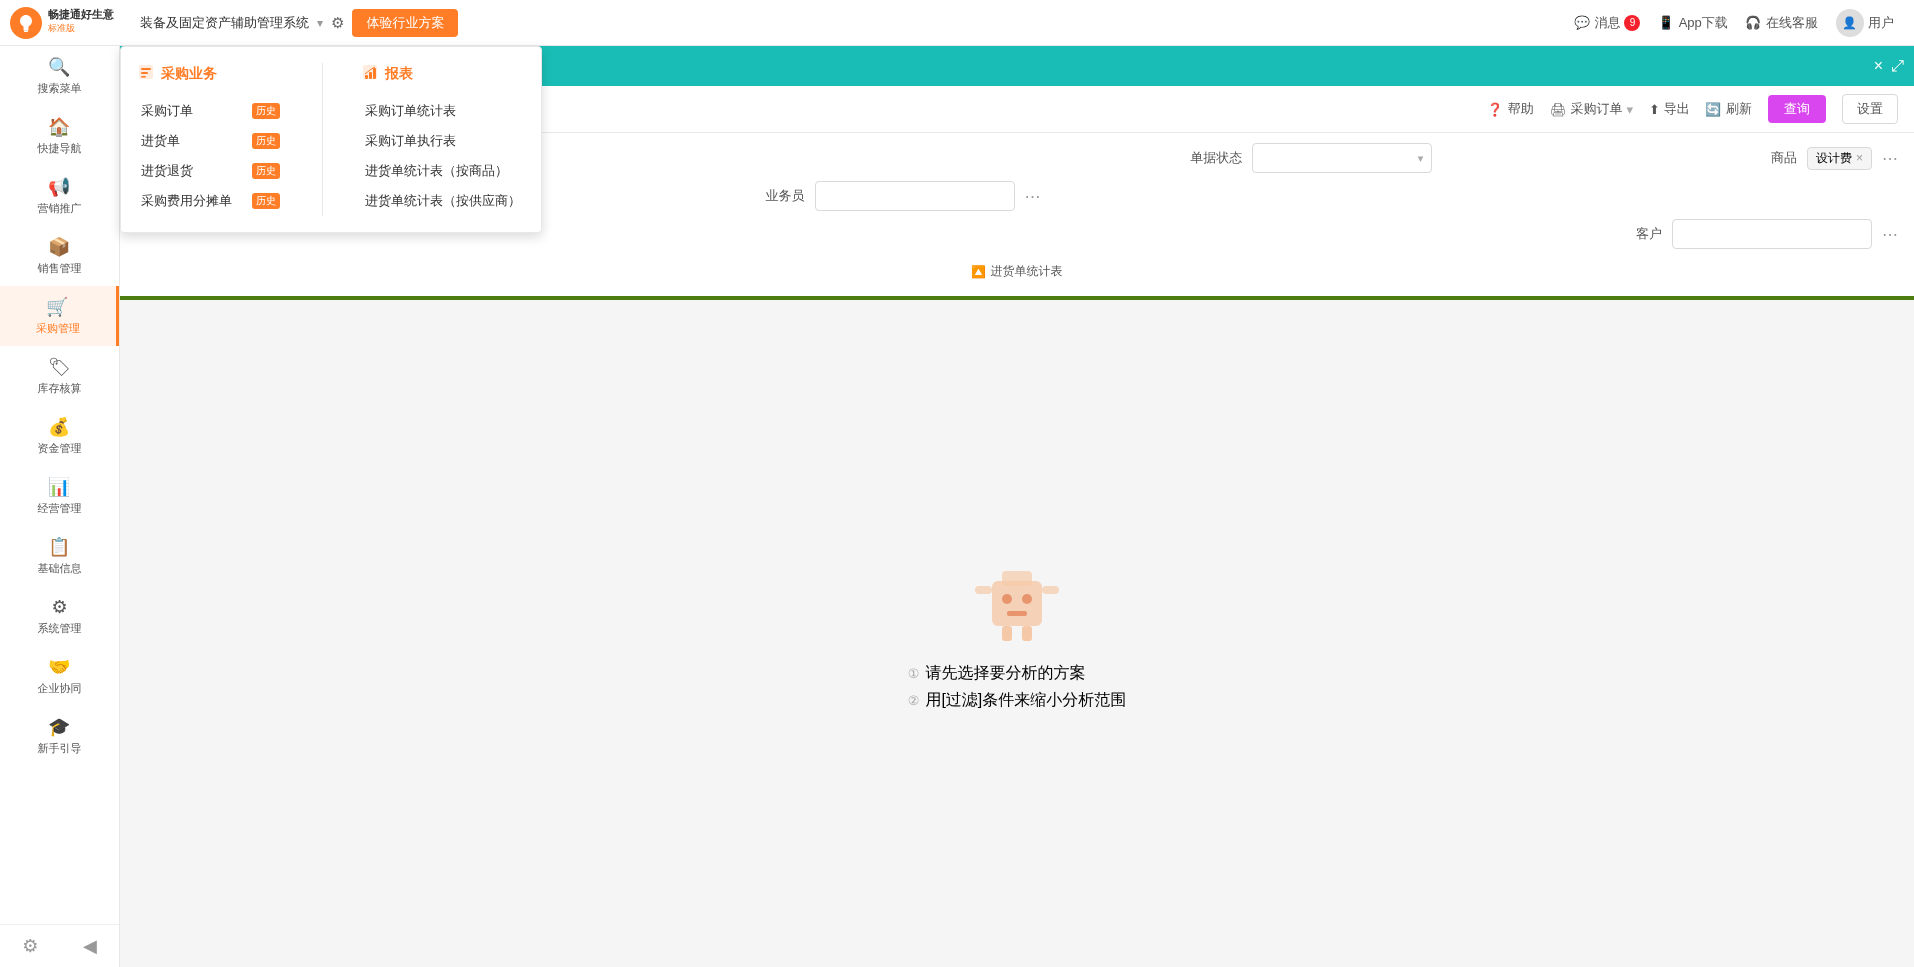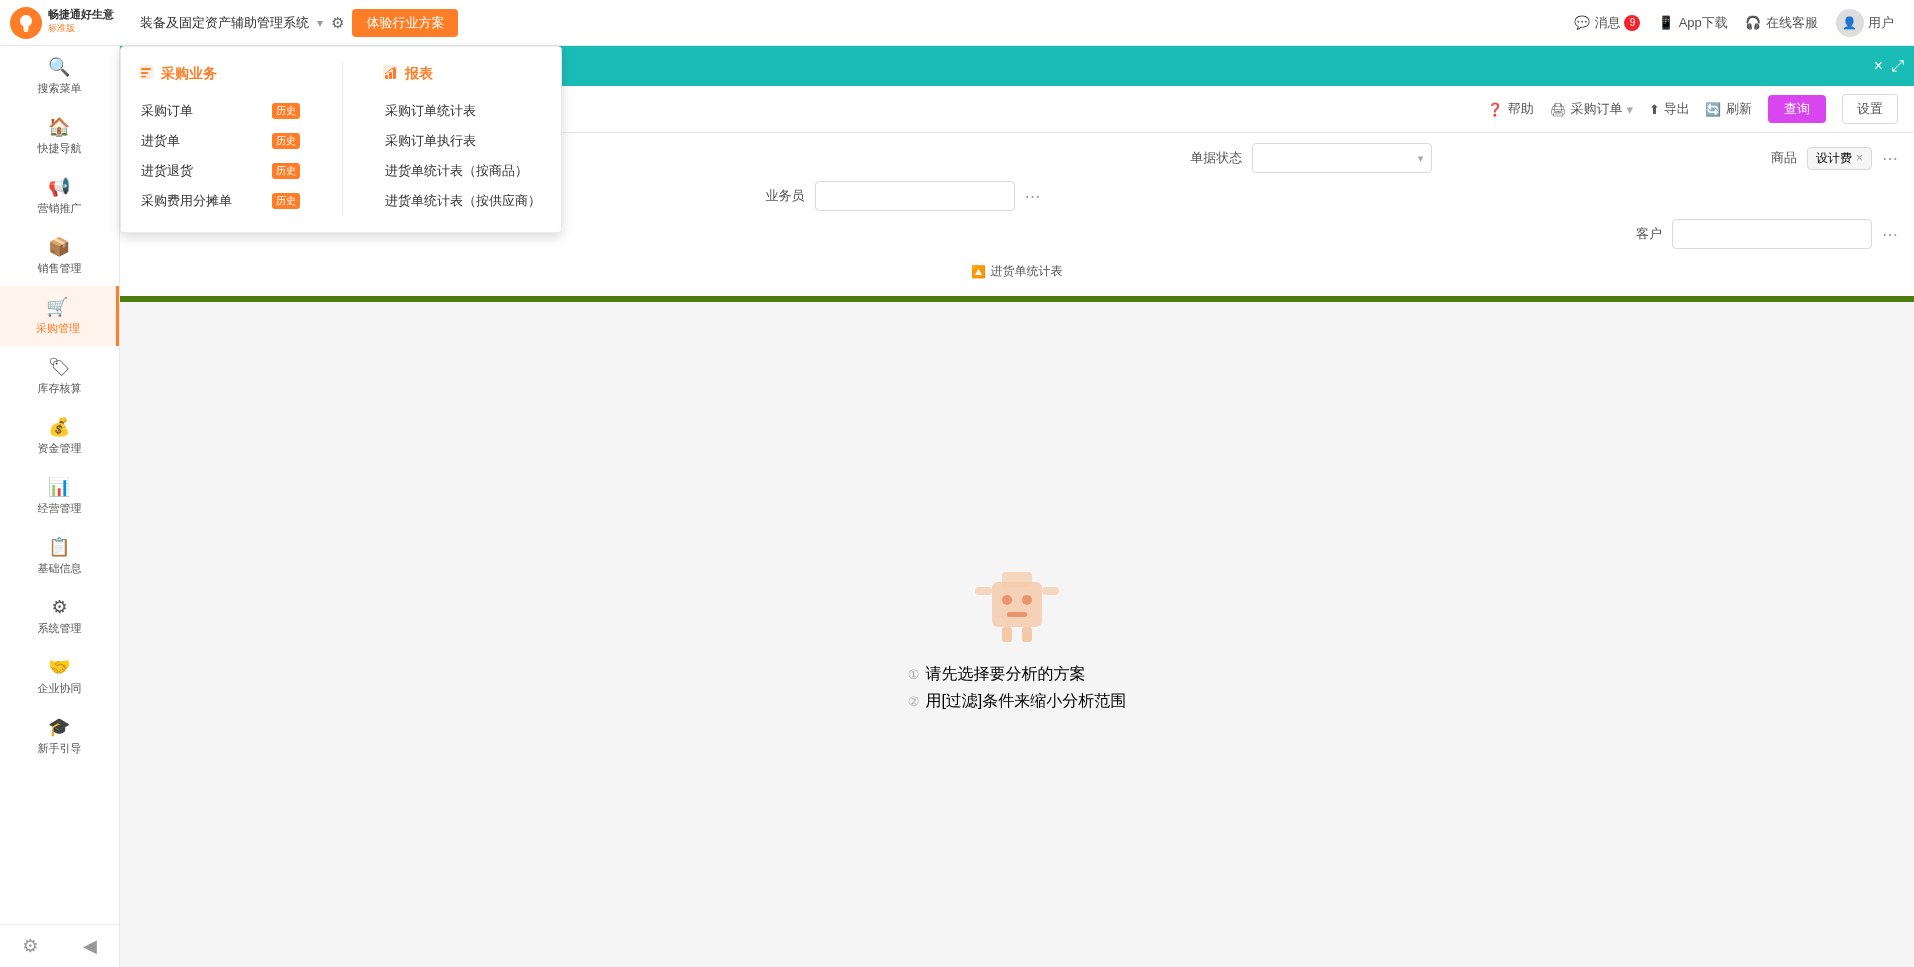--- a/index.html
+++ b/index.html
@@ -193,21 +193,21 @@
       border-radius: 4px;
       padding: 5px 14px;
       font-size: 13px;
       cursor: pointer;
     }
 
     
     .filter-area {
       background: #fff;
       padding: 10px 16px;
-      border-bottom: 6px solid #4d7c0f;
+      border-bottom: 4px solid #4d7c0f;
       flex-shrink: 0;
     }
     .filter-row {
       display: flex;
       align-items: center;
       gap: 10px;
       margin-bottom: 8px;
     }
     .filter-label {
       font-size: 13px;
@@ -299,21 +299,20 @@
       cursor: pointer;
       border-radius: 3px;
       justify-content: space-between;
     }
     .badge-history {
       background: #ff7d26;
       color: #fff;
       border-radius: 3px;
       font-size: 10px;
       padding: 1px 4px;
-      margin-left: 20px;
     }
     .dropdown-divider {
       width: 1px;
       background: #e8e8e8;
       margin: 0 8px;
     }
   </style>
 </head>
 <body>
 

